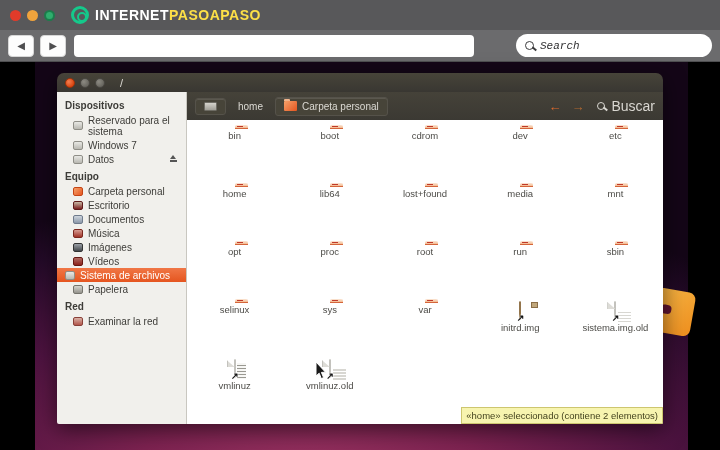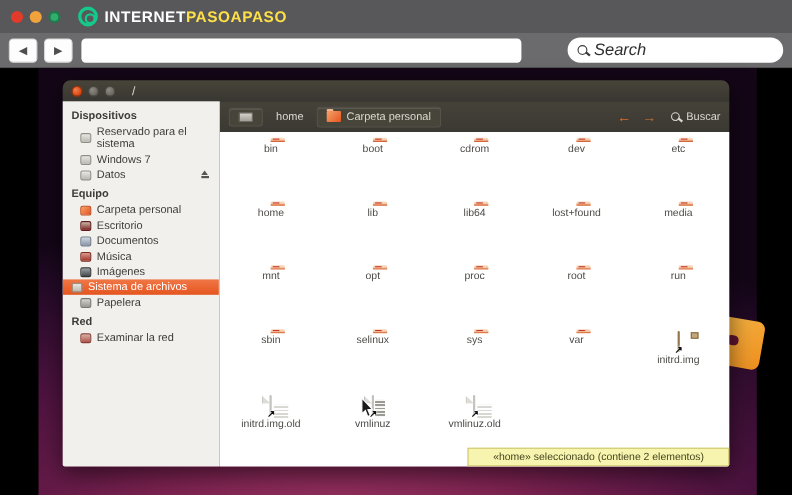--- a/index.html
+++ b/index.html
@@ -18,21 +18,21 @@
   .logo-text { font-weight:bold; font-size:14px; letter-spacing:0.5px; display:flex; }
   .logo-text .w { color:#ffffff; }
   .logo-text .g { color:#fde047; }
 
   .browser-toolbar { height:32px; background:#6b6b6d; display:flex; align-items:center; padding:0 8px; gap:6px; border-bottom:1px solid #4f4f51; }
   .nav-btn { width:26px; height:22px; background:#fdfdfd; border:1px solid #d7d7d7; border-radius:4px; display:flex; align-items:center; justify-content:center; font-size:10px; color:#4e4e50; }
   .url-input { width:400px; height:22px; background:#ffffff; border:none; border-radius:4px; margin-left:2px; font-size:11px; padding:0 8px; color:#333; }
   .search-pill { margin-left:auto; width:196px; height:23px; background:#ffffff; border-radius:12px; display:flex; align-items:center; padding:0 9px; gap:6px; }
   .mag { width:9px; height:9px; border:1.6px solid #3c3c3e; border-radius:50%; position:relative; flex:none; }
   .mag::after { content:""; position:absolute; width:5px; height:1.6px; background:#3c3c3e; right:-4px; bottom:-1px; transform:rotate(40deg); }
-  .search-pill .search-text { font-family:Liberation Sans, sans-serif; font-style:italic; font-size:15px; color:#2f2f31;text-align:right; }
+  .search-pill .search-text { font-family:Liberation Mono, monospace; font-style:italic; font-size:11px; color:#2f2f31;text-align:right; }
 
   
   .viewport { position:relative; height:388px; background:#000; }
   .desktop { position:absolute; left:35px; top:0; width:653px; height:388px;
     background:radial-gradient(ellipse 90% 75% at 42% 108%, #9a3361 0%, #7c2250 30%, #4e1340 62%, #240a28 88%, #140617 100%); }
   .desktop-deco { position:absolute; left:618px; top:228px; width:40px; height:44px; border-radius:7px;
     background:linear-gradient(140deg,#f6b544,#ef8f1f); transform:rotate(10deg); }
   .desktop-deco::after { content:""; position:absolute; left:7px; top:16px; width:11px; height:9px; border-radius:40%; background:#5e1430; }
 
   
@@ -41,21 +41,21 @@
   .titlebar { height:19px; flex:none; background:linear-gradient(#474439,#393732); border-radius:7px 7px 0 0;
     display:flex; align-items:center; padding:0 8px; gap:5px; }
   .winbtn { width:10px; height:10px; border-radius:50%; }
   .winbtn.close { background:radial-gradient(circle at 35% 35%, #f37f50, #d94612 70%); border:1px solid #a33208; }
   .winbtn.min, .winbtn.max { background:radial-gradient(circle at 35% 35%, #8c8a82, #66645d 75%); border:1px solid #4a4843; }
   .win-title { color:#dedcd6; font-size:11px; margin-left:10px; }
 
   .window-body { flex:1; display:flex; min-height:0; }
 
   
-  .sidebar { width:143px; flex:none; background:#f1f0ec; border-right:1px solid #c9c7c0; border-radius:0 0 0 2px;
+  .sidebar { width:130px; flex:none; background:#f1f0ec; border-right:1px solid #c9c7c0; border-radius:0 0 0 2px;
     padding-top:3px; overflow:hidden; }
   .side-header { font-size:10px; font-weight:bold; color:#3d3c38; padding:5px 8px 2px 8px; }
   .side-item { display:flex; align-items:center; gap:5px; font-size:10px; color:#3d3c38; padding:1.5px 8px 1.5px 16px; position:relative; }
   .side-item.selected { background:linear-gradient(#f07746,#e5551f); color:#ffffff; padding-left:8px; margin-left:0; }
   .sicon { width:10px; height:9px; border-radius:2px; flex:none; }
   .sicon.drive { background:linear-gradient(#e8e8e4,#b9b8b1); border:1px solid #8f8e87; }
   .sicon.floppy { background:linear-gradient(#dddcd6,#a3a29b); border:1px solid #87867f; }
   .sicon.folder-o { background:linear-gradient(135deg,#f6a26b,#e5551f); border:1px solid #c44414; }
   .sicon.desktop-i { background:linear-gradient(#c8b9a5,#7c2020); border:1px solid #5e1a1a; }
   .sicon.docs { background:linear-gradient(#cfd6de,#8a97a8); border:1px solid #6f7b8c; }
@@ -79,21 +79,21 @@
   .path-btn.raised { background:#474439; border:1px solid #55524a; box-shadow:inset 0 1px 0 #5b584f; }
   .computer-glyph { width:13px; height:9px; background:linear-gradient(#d4d2cb,#a09e96); border-radius:1px; border:1px solid #6e6c64; }
   .mini-folder { width:13px; height:10px; background:linear-gradient(135deg,#f6a26b,#e5551f); border-radius:1px; position:relative; }
   .mini-folder::before { content:""; position:absolute; top:-2px; left:0; width:6px; height:2px; background:#f2b48c; border-radius:1px 1px 0 0; }
   .path-spacer { flex:1; }
   .nav-arrow { font-size:13px; line-height:1; padding:0 3px; }
   .nav-arrow.back { color:#e06a2c; }
   .nav-arrow.fwd { color:#c4702f; opacity:0.85; }
   .mag2 { width:8px; height:8px; border:1.6px solid #d9d7d1; border-radius:50%; position:relative; margin:0 2px 0 6px; }
   .mag2::after { content:""; position:absolute; width:5px; height:1.6px; background:#d9d7d1; right:-4px; bottom:-1px; transform:rotate(40deg); }
-  .search-label { font-size:10px; color:#d9d7d1; }
+  .search-label { font-size:14px; color:#d9d7d1; }
 
   
   .files { flex:1; background:#ffffff; position:relative; border-radius:0 0 2px 0; overflow:hidden; }
   .file-grid { display:grid; grid-template-columns:repeat(5, 1fr); grid-auto-rows:46px; padding:5px 6px 0 6px;gap:12px; }
   .file-item { display:flex; flex-direction:column; align-items:center; justify-content:flex-start; gap:2px; padding-top:3px; }
   .file-label { font-size:9.5px; color:#4c4b47; white-space:nowrap; }
   .fi-wrap { position:relative; }
 
   .icon-folder { width:34px; height:23px; background:linear-gradient(135deg,#f7ab74 0%,#ef7334 45%,#e04a18 100%);
     border-radius:2px; position:relative; border-top:1px solid #f6c5a0; }
@@ -109,21 +109,21 @@
   .icon-doc::before { content:""; position:absolute; top:0; right:0; width:7px; height:7px; background:#dddcd7; clip-path:polygon(0 0, 100% 100%, 0 100%); border-left:1px solid #c3c2bd; }
   .icon-doc::after { content:""; position:absolute; left:3px; top:8px; width:13px; height:12px;
     background:repeating-linear-gradient(#fff 0 1.5px, #d8d7d2 1.5px 3px); }
   .icon-doc.texty::after { left:2px; top:3px; width:9px; height:16px;
     background:repeating-linear-gradient(#f7f7f5 0 1.5px, #9a9992 1.5px 3px); }
 
   .emblem { position:absolute; right:-3px; bottom:-3px; font-size:9px; font-weight:bold; color:#111;
     text-shadow:0 0 2px #fff, 0 0 2px #fff; line-height:1; }
 
   .status-tip { position:absolute; right:0; bottom:0; background:#f7f4af; border:1px solid #cdc66f;
-    font-size:9.5px; color:#45441f; padding:2px 22px; white-space:nowrap; }
+    font-size:9.5px; color:#45441f; padding:2px 4px; white-space:nowrap; }
 
   .cursor { position:absolute; left:128px; top:242px; width:12px; height:18px; }
 </style>
 </head>
 <body>
 
 <div class="frame">
 
   <div class="browser-header">
     <span class="dot red"></span>
@@ -203,20 +203,24 @@
   <div class="side-item">
     <span class="sicon music"></span>
     <span class="side-label">Música</span>
   </div>
 
   <div class="side-item">
     <span class="sicon pictures"></span>
     <span class="side-label">Imágenes</span>
   </div>
 
+  <div class="side-item">
+    <span class="sicon videos"></span>
+    <span class="side-label">Vídeos</span>
+  </div>
 
   <div class="side-item selected">
     <span class="sicon drive"></span>
     <span class="side-label">Sistema de archivos</span>
   </div>
 
   <div class="side-item">
     <span class="sicon trash"></span>
     <span class="side-label">Papelera</span>
   </div>
@@ -285,26 +289,20 @@
     <span class="file-label">etc</span>
   </div>
 
   <div class="file-item">
     <span class="fi-wrap">
       <span class="fi icon-folder"></span>
     </span>
     <span class="file-label">home</span>
   </div>
 
-  <div class="file-item">
-    <span class="fi-wrap">
-      <span class="fi icon-folder"></span>
-    </span>
-    <span class="file-label">lib</span>
-  </div>
 
   <div class="file-item">
     <span class="fi-wrap">
       <span class="fi icon-folder"></span>
     </span>
     <span class="file-label">lib64</span>
   </div>
 
   <div class="file-item">
     <span class="fi-wrap">
@@ -390,21 +388,21 @@
     <span class="fi-wrap">
       <span class="fi icon-package"></span>
     <span class="emblem">↗</span></span>
     <span class="file-label">initrd.img</span>
   </div>
 
   <div class="file-item">
     <span class="fi-wrap">
       <span class="fi icon-doc"></span>
     <span class="emblem">↗</span></span>
-    <span class="file-label">initrd.img.old</span>
+    <span class="file-label">sistema.img.old</span>
   </div>
 
   <div class="file-item">
     <span class="fi-wrap">
       <span class="fi icon-doc texty"></span>
     <span class="emblem">↗</span></span>
     <span class="file-label">vmlinuz</span>
   </div>
 
   <div class="file-item">

